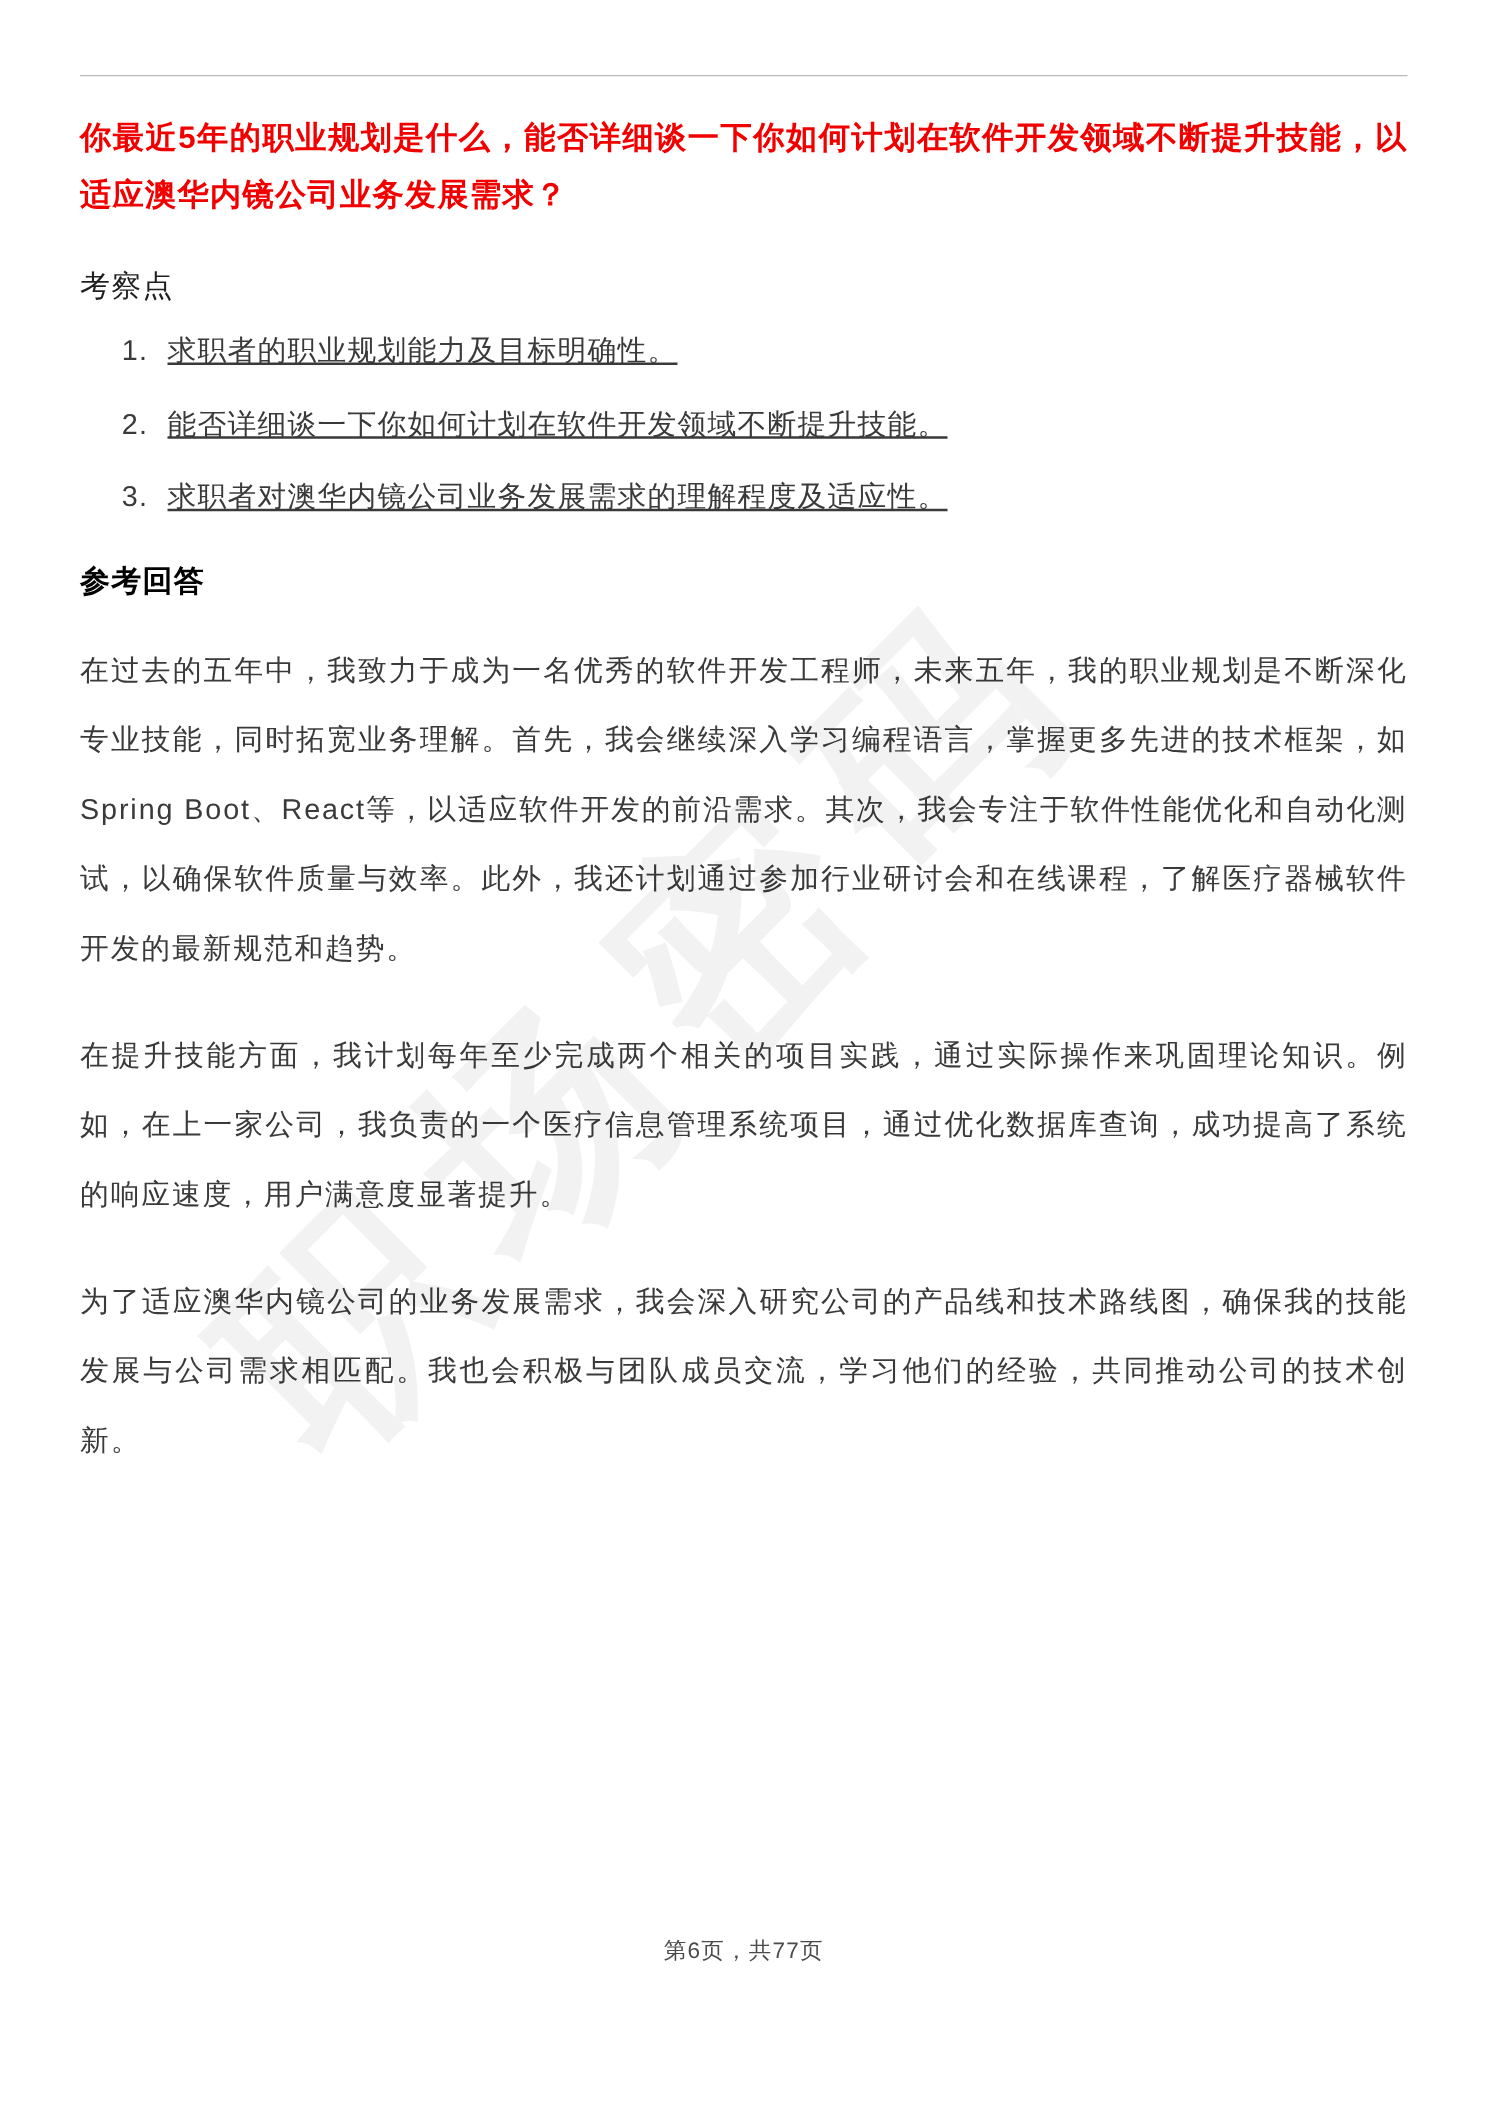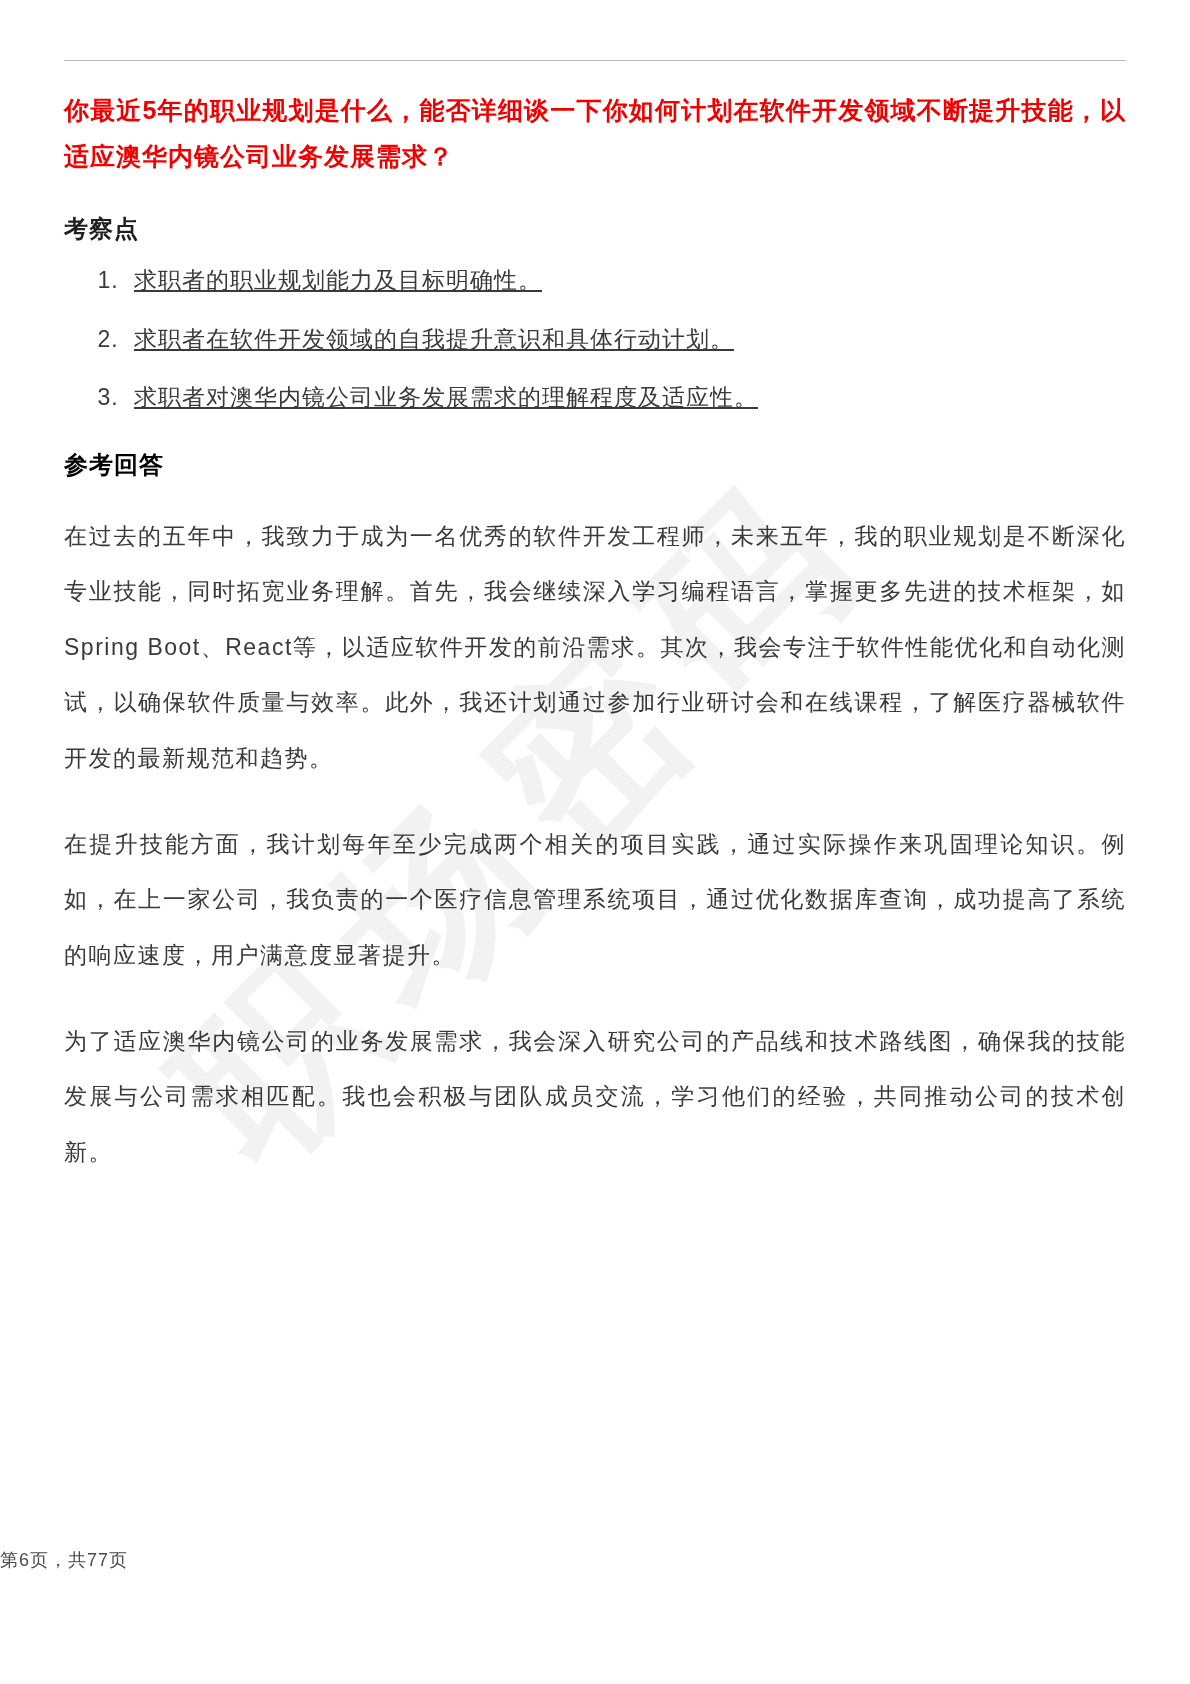--- a/index.html
+++ b/index.html
@@ -27,21 +27,21 @@
     color: #f20000;
     font-size: 25px;
     font-weight: 700;
     line-height: 1.84;
     letter-spacing: 1px;
     margin: 0 0 26px 0;
     text-align: justify;
   }
   .section-heading {
     font-size: 24px;
-    font-weight: 700;
+    font-weight: 400;
     color: #1f1f1f;
     letter-spacing: 1px;
     margin: 34px 0 10px 0;
   }
   .section-heading.red {
     color: #000000;
     font-weight: 700;
   }
   ol.doc-list {
     margin: 18px 0 10px 0;
@@ -67,20 +67,21 @@
     margin: 0 0 30px 0;
   }
   p.body-para.first-after-heading {
     margin-top: 28px;
   }
   .page-footer {
     position: absolute;
     left: 0;
     right: 0;
     bottom: 112px;
+    text-align: center;
     font-size: 18px;
     color: #4a4a4a;
     letter-spacing: 1px;
   }
   .watermark {
     position: absolute;
     top: 815px;
     left: 525px;
     transform: translate(-50%, -50%) rotate(-45deg);
     font-size: 185px;
@@ -100,21 +101,21 @@
   <div class="watermark">职场密码</div>
 
   <hr class="top-rule">
 
   <h1 class="question-title">你最近5年的职业规划是什么，能否详细谈一下你如何计划在软件开发领域不断提升技能，以适应澳华内镜公司业务发展需求？</h1>
 
   <h2 class="section-heading">考察点</h2>
 
   <ol class="doc-list">
     <li>求职者的职业规划能力及目标明确性。</li>
-    <li>求职者在软件开发领域的自我提升意识和具体行动计划。</li>
+    <li>能否详细谈一下你如何计划在软件开发领域不断提升技能。</li>
     <li>求职者对澳华内镜公司业务发展需求的理解程度及适应性。</li>
   </ol>
 
   <h2 class="section-heading red">参考回答</h2>
 
   <p class="body-para first-after-heading">在过去的五年中，我致力于成为一名优秀的软件开发工程师，未来五年，我的职业规划是不断深化专业技能，同时拓宽业务理解。首先，我会继续深入学习编程语言，掌握更多先进的技术框架，如Spring Boot、React等，以适应软件开发的前沿需求。其次，我会专注于软件性能优化和自动化测试，以确保软件质量与效率。此外，我还计划通过参加行业研讨会和在线课程，了解医疗器械软件开发的最新规范和趋势。</p>
   <p class="body-para">在提升技能方面，我计划每年至少完成两个相关的项目实践，通过实际操作来巩固理论知识。例如，在上一家公司，我负责的一个医疗信息管理系统项目，通过优化数据库查询，成功提高了系统的响应速度，用户满意度显著提升。</p>
   <p class="body-para">为了适应澳华内镜公司的业务发展需求，我会深入研究公司的产品线和技术路线图，确保我的技能发展与公司需求相匹配。我也会积极与团队成员交流，学习他们的经验，共同推动公司的技术创新。</p>
 
 

